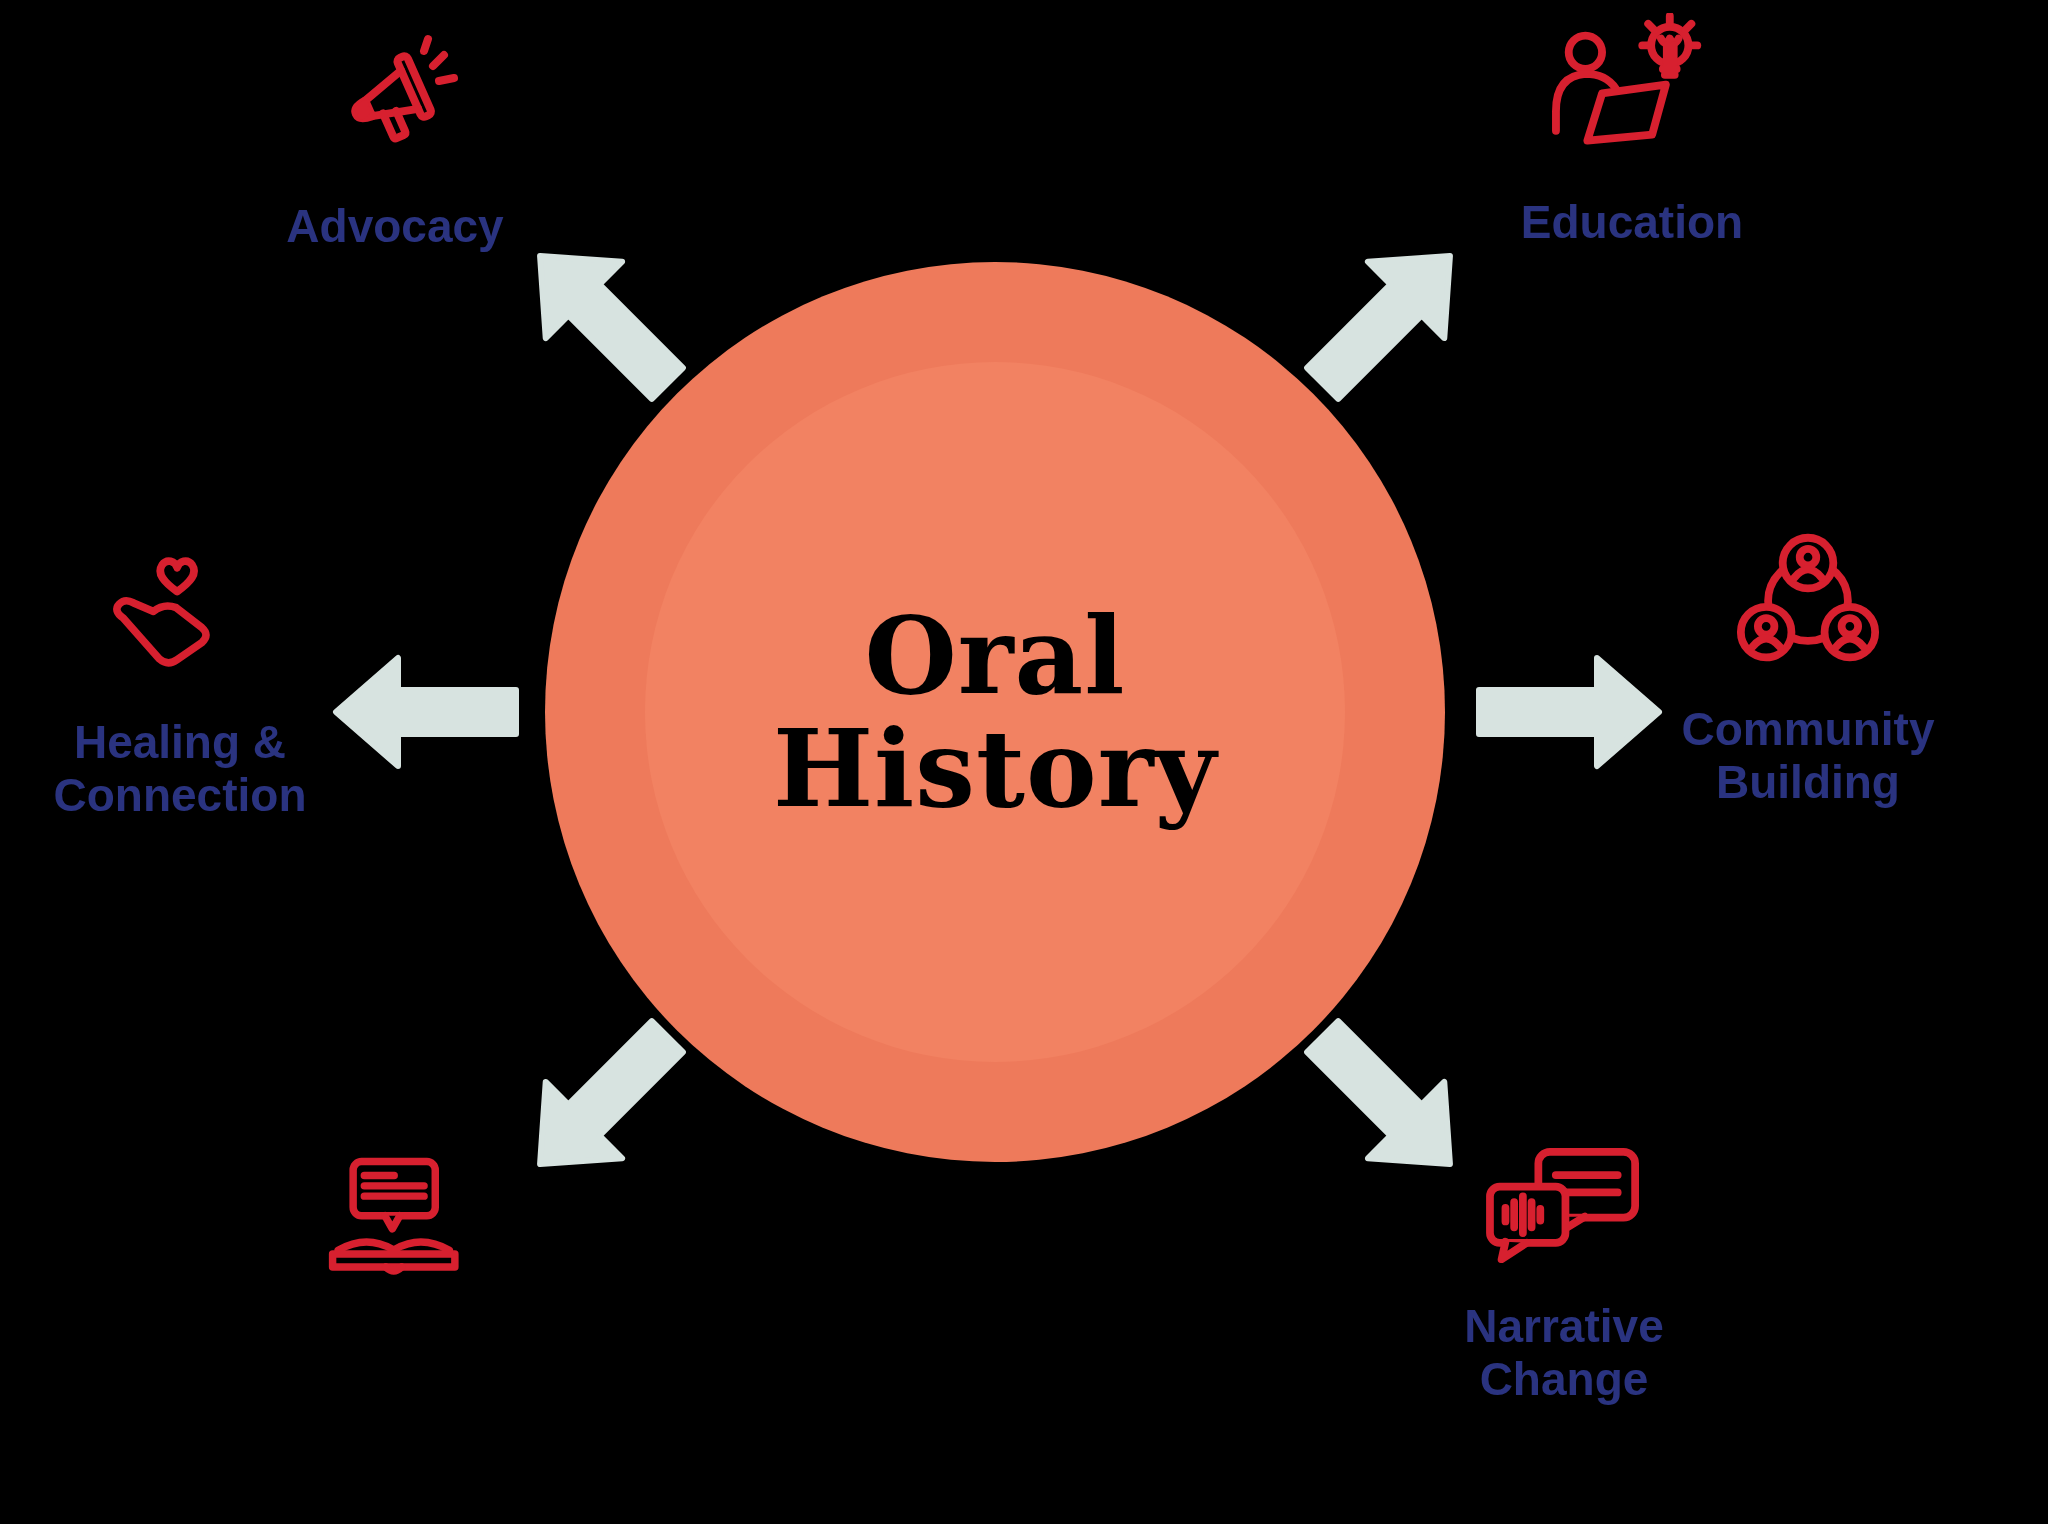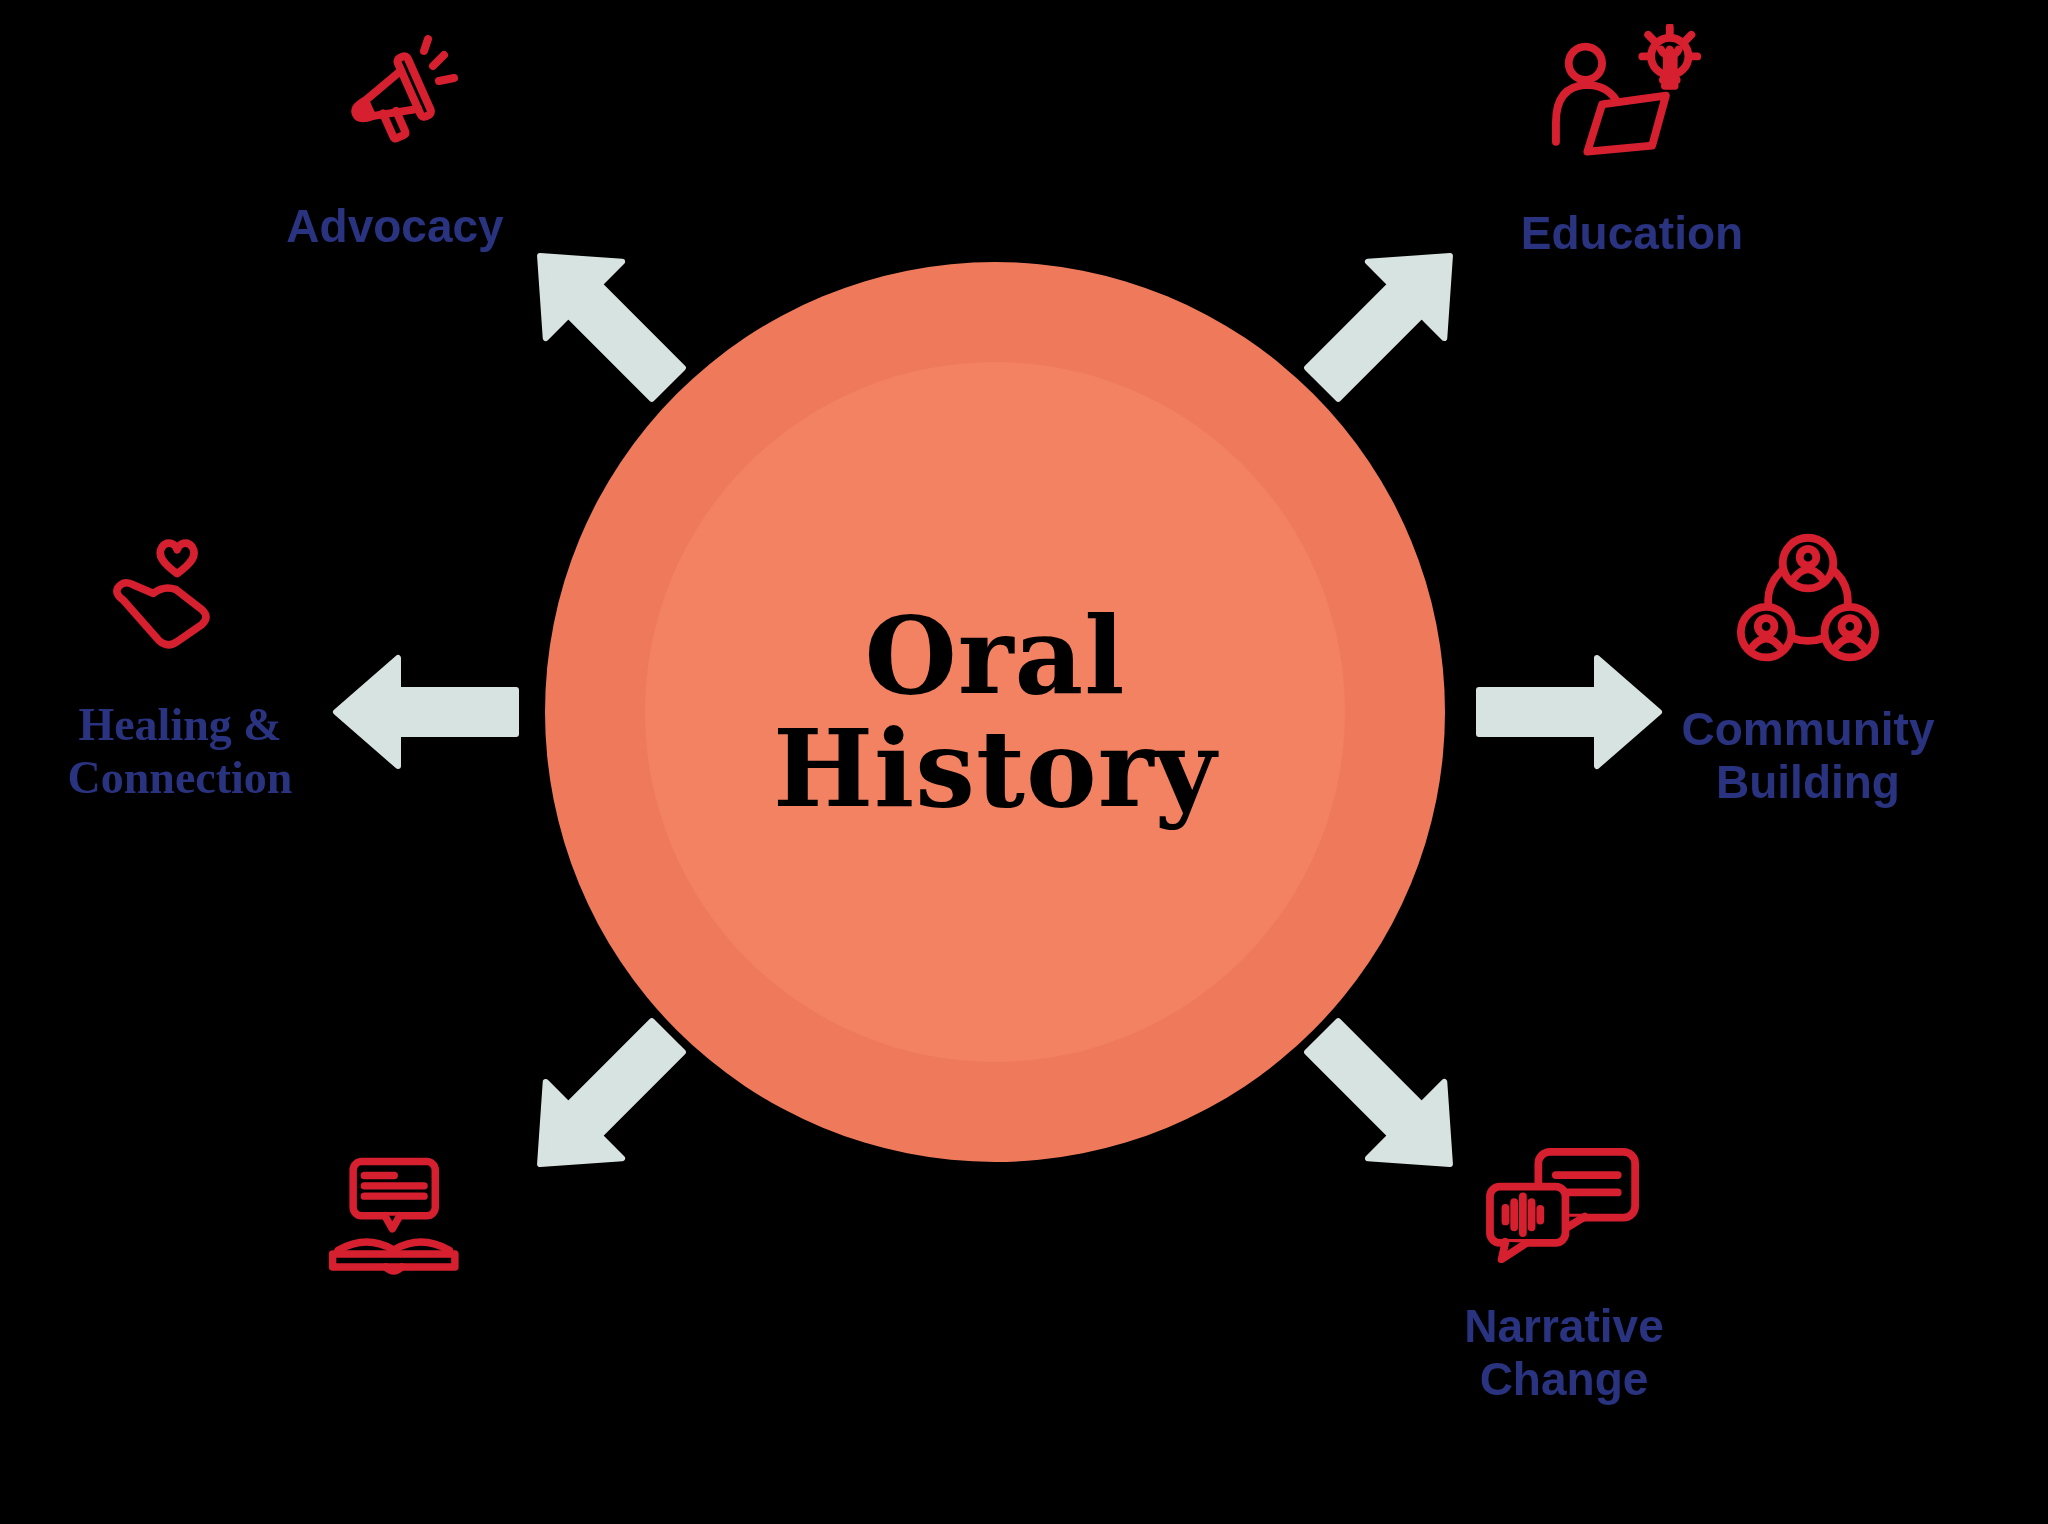--- a/index.html
+++ b/index.html
@@ -74,21 +74,21 @@
         <path d="M40.5,60 L48,58 M40.5,67 L48,65"></path>
         <path d="M61,74 L61,99 Q61,102 64,102 L71,102 Q74,102 74,99 L74,77"></path>
       </g>
       <path d="M113,32 L124,21"></path>
       <path d="M119,47 L134,44"></path>
       <path d="M104,17 L108,5"></path>
     </svg>
     <div class="node-label" style="margin-top:16px;">Advocacy</div>
   </div>
 
-  <div class="node" style="left:1482px; top:24px;">
+  <div class="node" style="left:1482px; top:13px;">
     <svg class="icon" width="172" height="157" viewBox="0 0 175 160">
       <circle cx="40" cy="40" r="17"></circle>
       <path d="M10,120 L10,100 Q10,64 40,62 Q61,62 71,77"></path>
       <path d="M57,82 L122,73 L108,124 L42,130 Z"></path>
       <circle cx="126" cy="33" r="19"></circle>
       <path d="M117,26 q4.5,9 9,0 q4.5,9 9,0"></path>
       <path d="M123,33 V51 M130,33 V51"></path>
       <path d="M119,57 H133 M121,63 H131"></path>
       <path d="M104,11 L110,17"></path>
       <path d="M126,3 V10"></path>
@@ -134,21 +134,21 @@
       <rect x="28" y="6" width="88" height="58" rx="9"></rect>
       <path d="M62,64 L70,78 L78,64" fill="#000000"></path>
       <path d="M40,21 H72 M40,32 H104 M40,43 H104"></path>
       <path d="M12,101 Q42,84 70,100 L70,104"></path>
       <path d="M131,101 Q101,84 73,100 L73,104"></path>
       <path d="M6,105 H137 V119 H6 Z"></path>
       <path d="M63,119 q8.5,8 17,0"></path>
     </svg>
   </div>
 
-  <div class="node" style="left:30px; top:530px;font-family:Liberation Serif, serif;">
+  <div class="node" style="left:30px; top:548px;">
     <svg class="icon" width="142" height="142" viewBox="0 0 150 150">
       <path d="M72,46 C58,36 50,27 56,18 C61,11 70,13.5 72,21 C74,13.5 83,11 88,18 C94,27 86,36 72,46 Z"></path>
       <path d="M15,74 Q4,66 11,59 Q17,53 26,58 L47,67 Q58,58 71,63 L98,84 Q107,92 98,100 L72,118 Q62,125 53,117 Z"></path>
     </svg>
     <div class="node-label" style="margin-top:26px;">Healing &amp;
 Connection</div>
   </div>
 
 </div>
 

